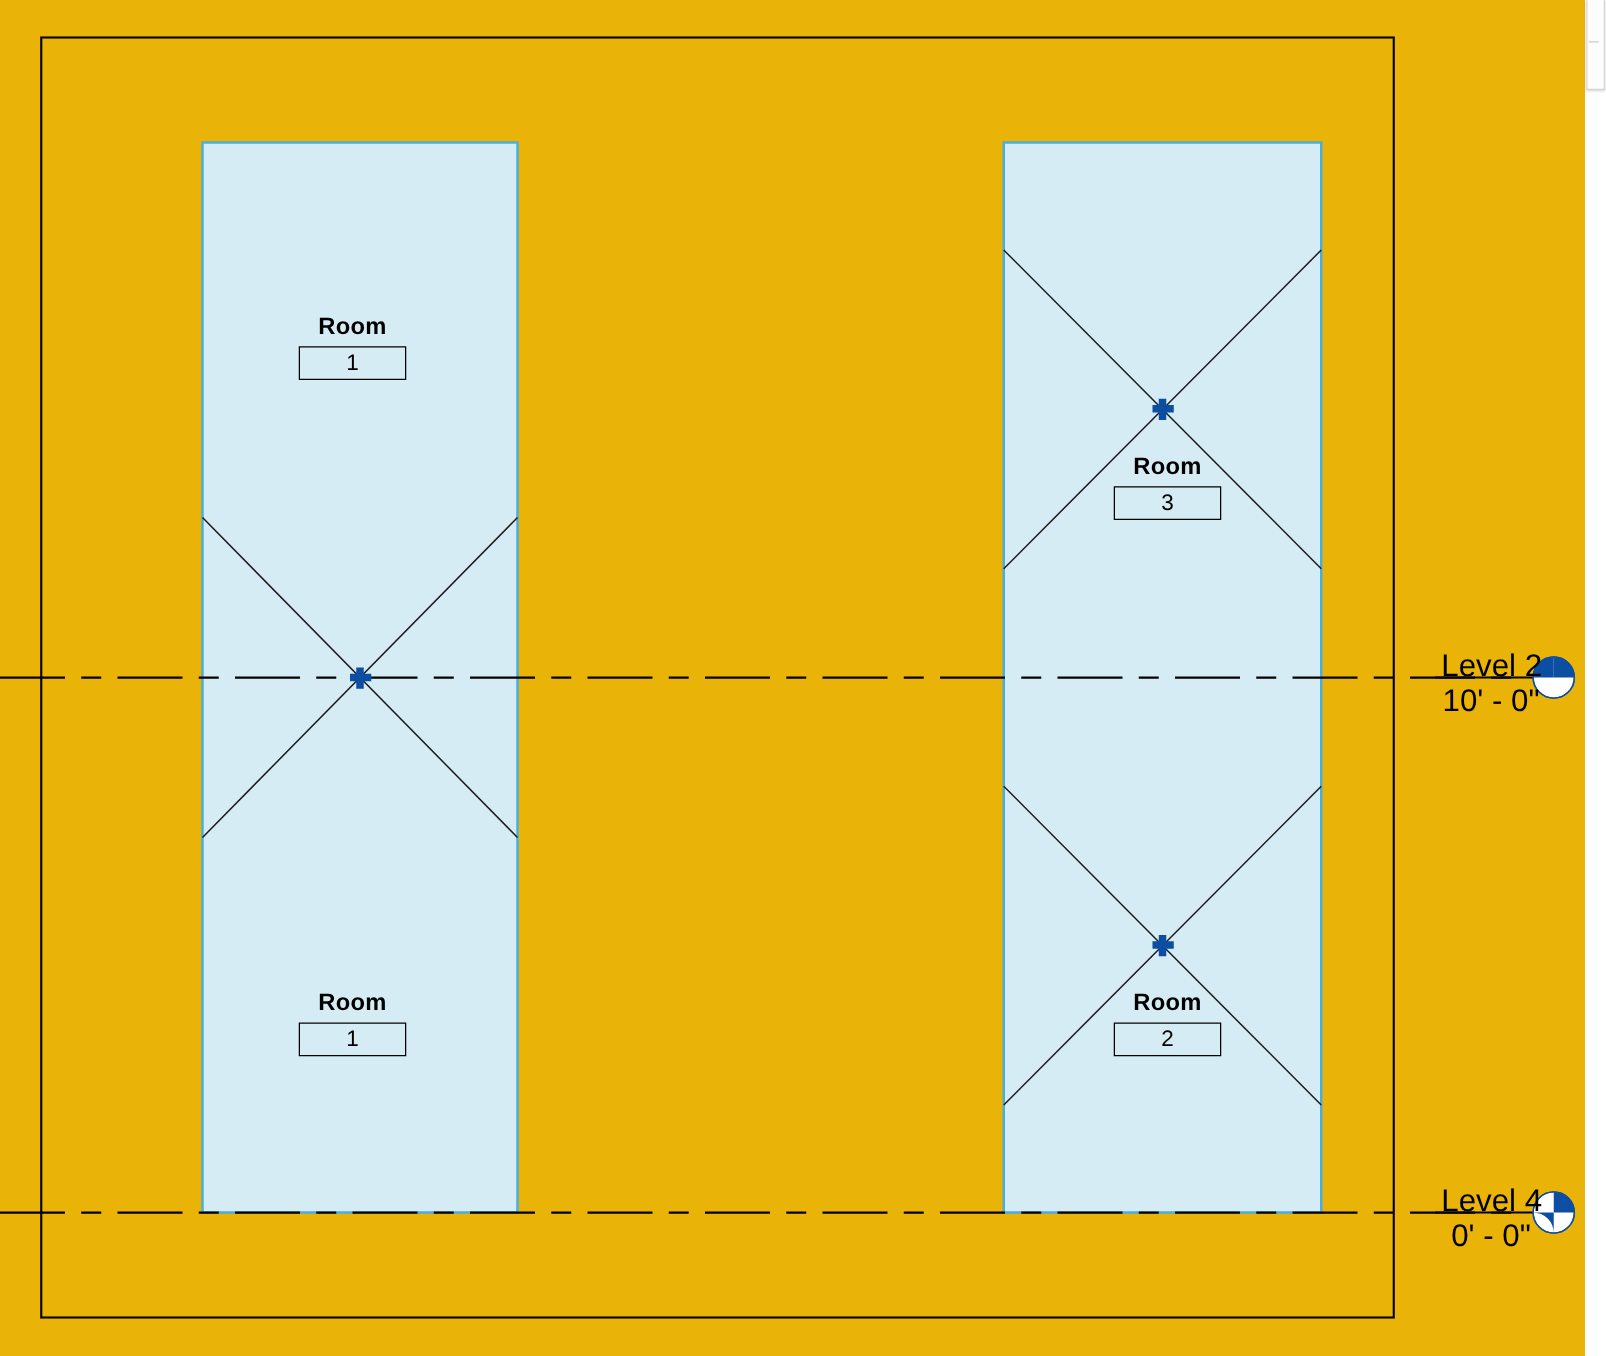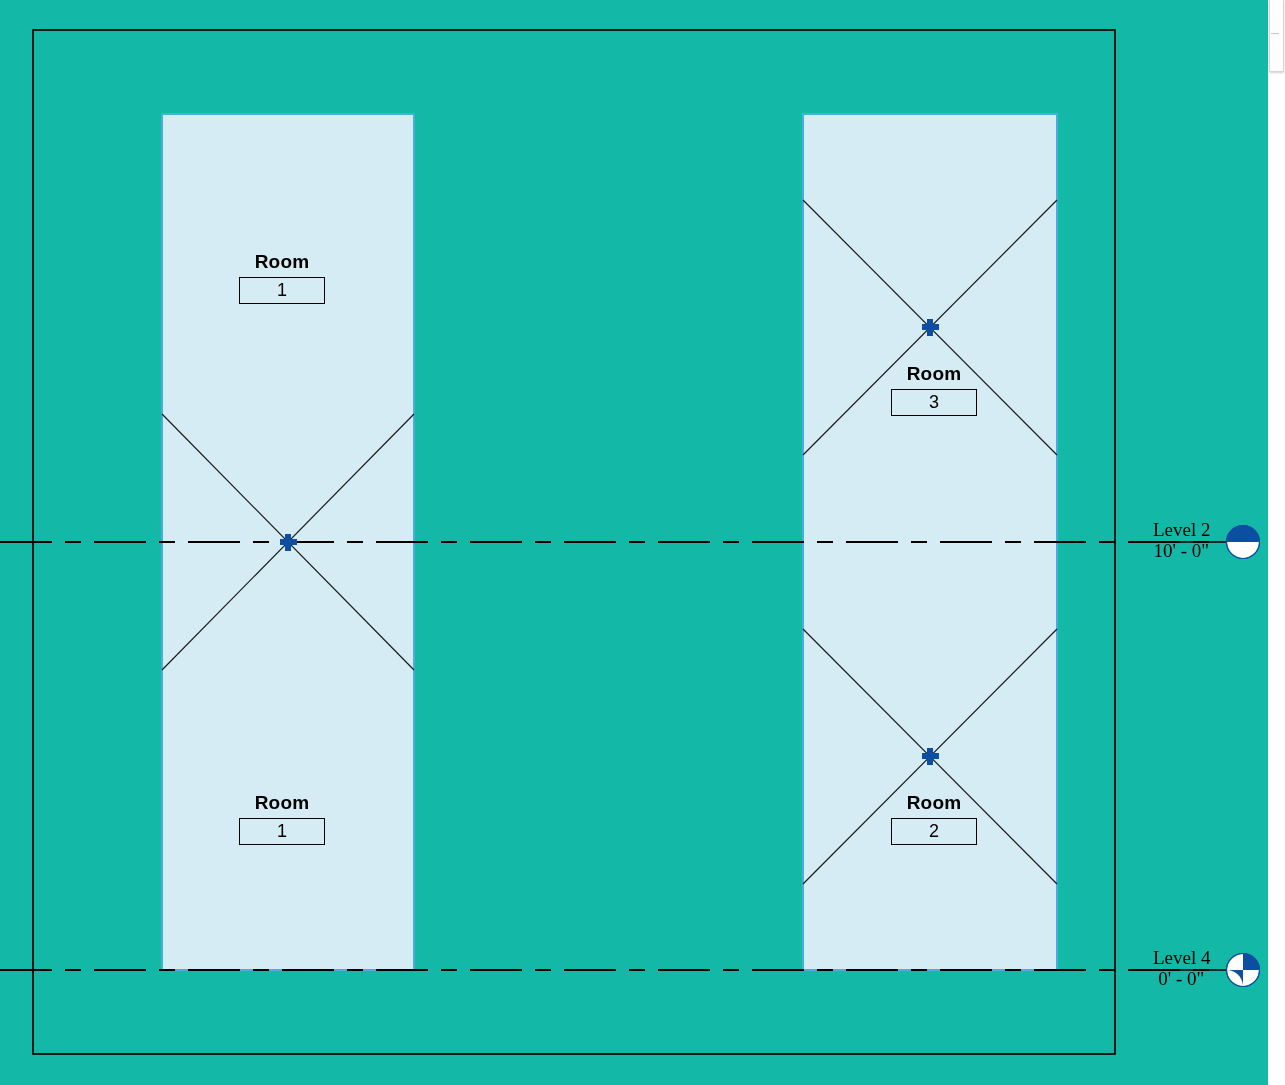--- a/index.html
+++ b/index.html
@@ -7,21 +7,21 @@
     padding: 0;
     background: #ffffff;
   }
   body {
     font-family: "Liberation Sans", sans-serif;
   }
   #canvas {
     position: relative;
     width: 1285px;
     height: 1085px;
-    background: #14b8a6;
+    background: #eab308;
     overflow: hidden;
   }
   #drawing-svg {
     position: absolute;
     left: 0;
     top: 0;
     width: 1285px;
     height: 1085px;
   }
   
@@ -79,22 +79,22 @@
     color: #000000;
     background: transparent;
     box-sizing: border-box;
   }
   
   .level-head {
     position: absolute;
     white-space: nowrap;
   }
   .level-head-text {
-    font-family: Liberation Serif, serif;
-    font-size: 19px;
+    font-family: Liberation Sans, sans-serif;
+    font-size: 25px;
     color: #000000;
     line-height: 1.12;
   }
   .level-name {
     display: block;
     text-align: left;
     padding-left: 1px;
   }
   .level-elev {
     display: block;

